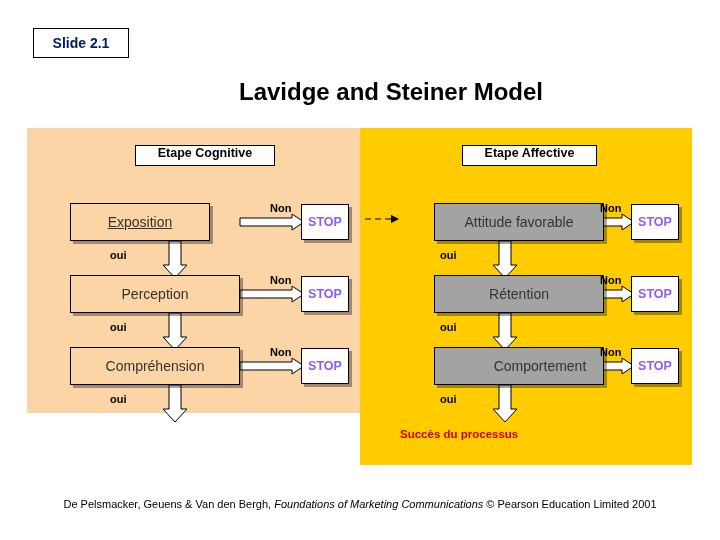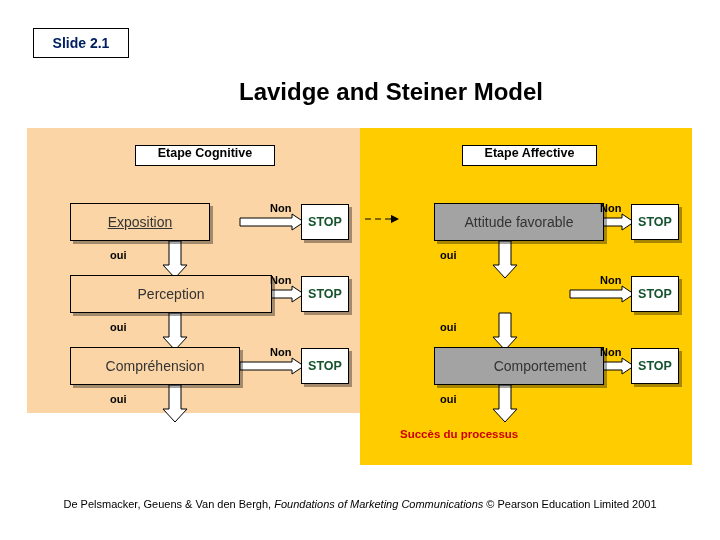--- a/index.html
+++ b/index.html
@@ -98,38 +98,38 @@
     align-items: center;
     justify-content: center;
     font-size: 14px;
     color: #333333;
     height: 38px;
     box-shadow: 3px 3px 0 rgba(0,0,0,0.35);
   }
   .proc-box.right { background: #a3a3a3; margin-left: 34px; }
 
   .b-expo   { left: 43px;  top: 75px;  width: 140px; text-decoration: underline; }
-  .b-perc   { left: 43px;  top: 147px; width: 202px; }
+  .b-perc   { left: 43px;  top: 147px; width: 170px; }
   .b-compr  { left: 43px;  top: 219px; width: 170px; }
   .b-attit  { left: 373px; top: 75px;  width: 170px; }
   .b-reten  { left: 373px; top: 147px; width: 170px; }
   .b-compor { left: 373px; top: 219px; width: 170px; padding-left: 42px; }
 
   
   .stop-box {
     position: absolute;
     border: 1px solid #000000;
     background: #ffffff;
     box-sizing: border-box;
     display: flex;
     align-items: center;
     justify-content: center;
     font-size: 12.5px;
     font-weight: bold;
-    color: #14532d;
+    color: #8b5cf6;
     width: 48px;
     height: 36px;
     box-shadow: 3px 3px 0 rgba(0,0,0,0.35);
   }
   .s-l1 { left: 274px; top: 76px; }
   .s-l2 { left: 274px; top: 148px; }
   .s-l3 { left: 274px; top: 220px; }
   .s-r1 { left: 604px; top: 76px; }
   .s-r2 { left: 604px; top: 148px; }
   .s-r3 { left: 604px; top: 220px; }
@@ -245,20 +245,23 @@
   <div class="proc-box b-perc">
     <span>Perception</span>
   </div>
   <div class="proc-box b-compr">
     <span>Compréhension</span>
   </div>
 
   <div class="proc-box right b-attit">
     <span>Attitude favorable</span>
   </div>
+  <div class="proc-box right b-reten">
+    <span>Rétention</span>
+  </div>
   <div class="proc-box right b-compor">
     <span>Comportement</span>
   </div>
 
   <div class="stop-box s-l1">
     <span>STOP</span>
   </div>
   <div class="stop-box s-l2">
     <span>STOP</span>
   </div>

